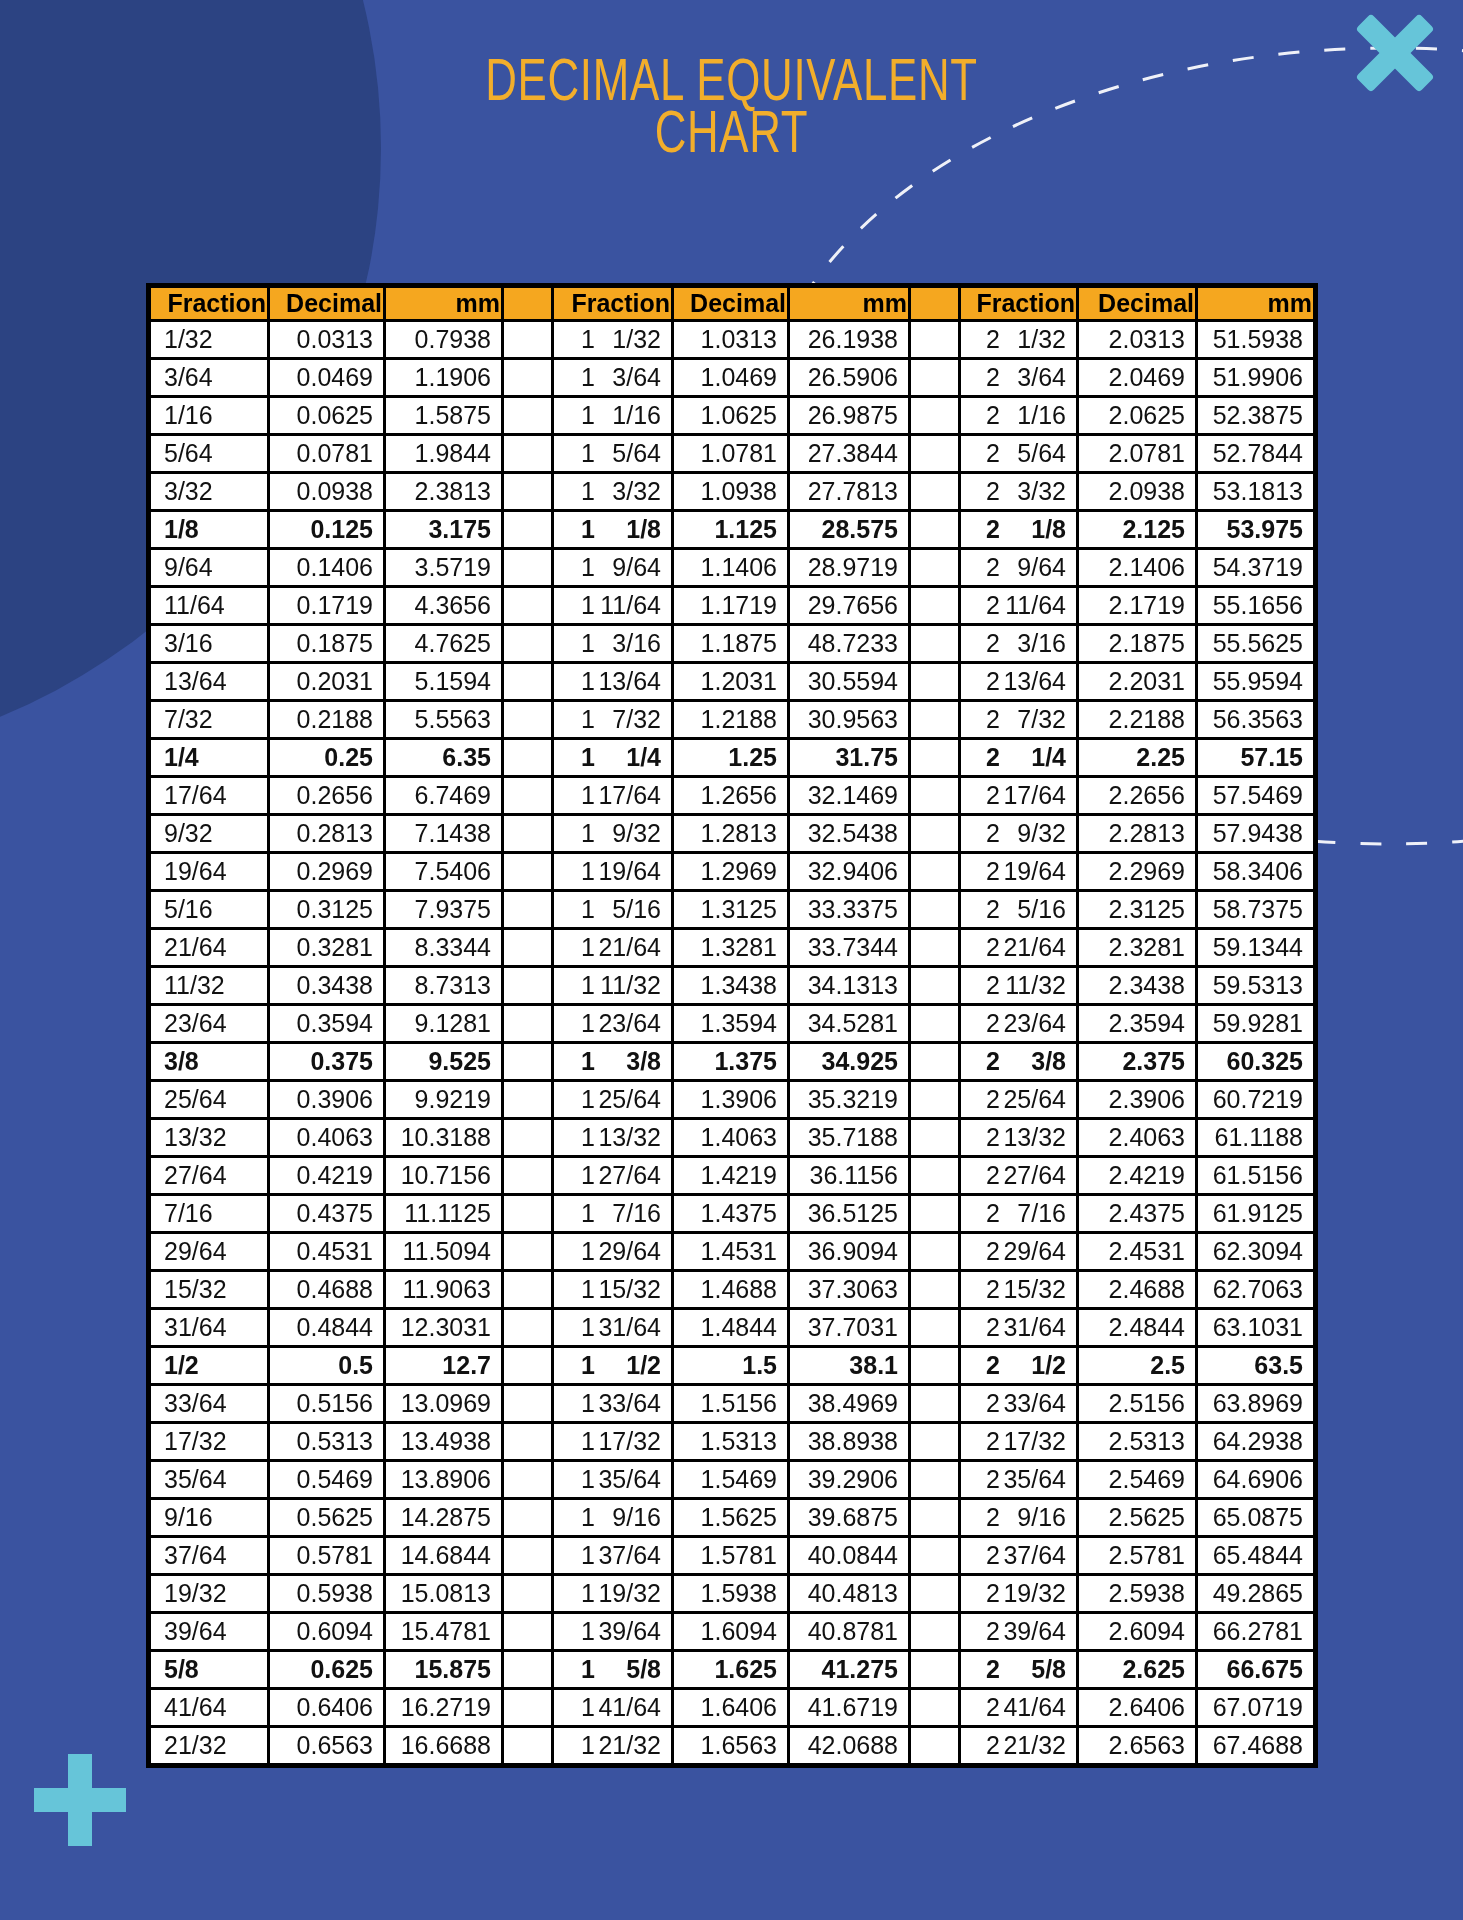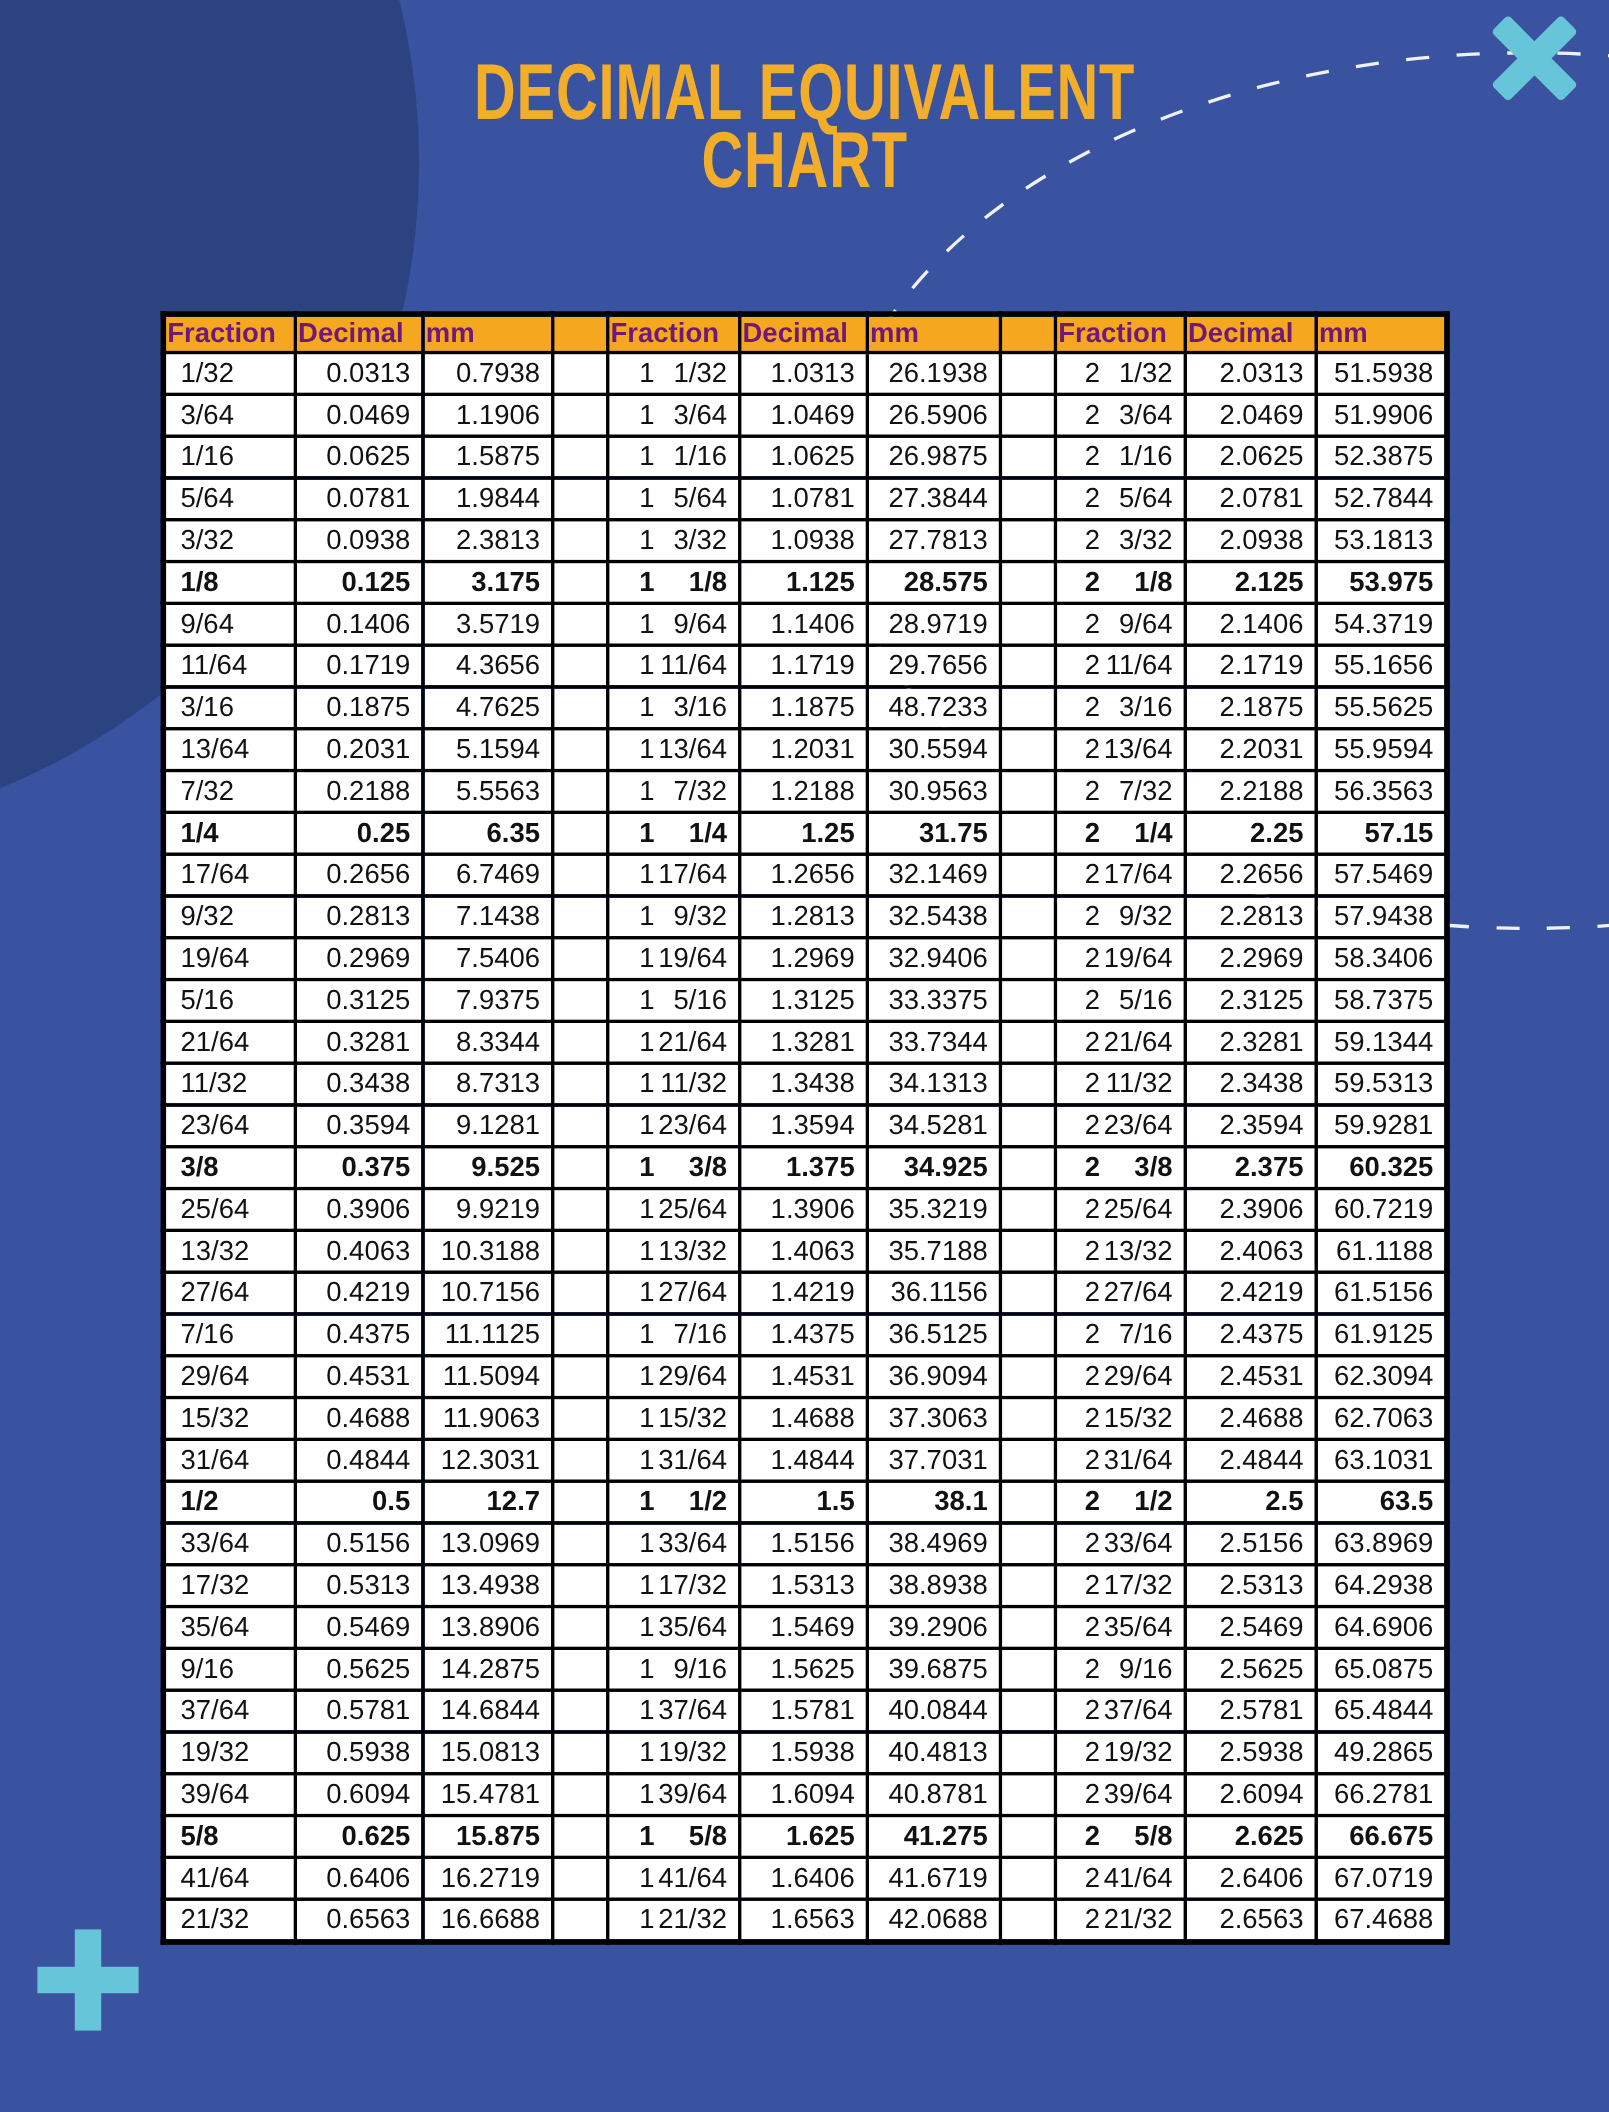--- a/index.html
+++ b/index.html
@@ -48,22 +48,22 @@
     opacity: 0.92;
   }
 
   
   .title {
     position: absolute;
     left: 0; right: 0; top: 54px;
     margin: 0;
     text-align: center;
     color: var(--title-yellow);
-    font-weight: 700;
-    font-size: 72px;
+    font-weight: 400;
+    font-size: 60px;
     line-height: 0.86;
     z-index: 3;
     letter-spacing: 1px;
   }
   .title-line { display: block; transform: scaleX(0.73); transform-origin: 50% 50%; }
 
   
   .chart-table {
     position: absolute;
     left: 146px; top: 283px;
@@ -77,23 +77,23 @@
   }
   .chart-table th, .chart-table td {
     border: 3px solid var(--table-border);
     overflow: hidden;
     white-space: nowrap;
   }
   .chart-table thead th {
     background: var(--header-yellow);
     height: 27px;
     font-weight: 700;
-    text-align: left;
+    text-align: right;
     font-size: 25px;
-    color: #701a75;
+    color: #000000;
   }
   .chart-table tbody td {
     background: var(--cell-background);
     height: 33px;
     vertical-align: middle;
   }
   .c-fraction { text-align: right; padding-right: 10px; }
   .c-fraction.g1 { text-align: left; padding-left: 13px; padding-right: 0; }
   .c-decimal, .c-mm { text-align: right; padding-right: 10px; }
   .frac-part { display: inline-block; width: 66px; text-align: right; }

